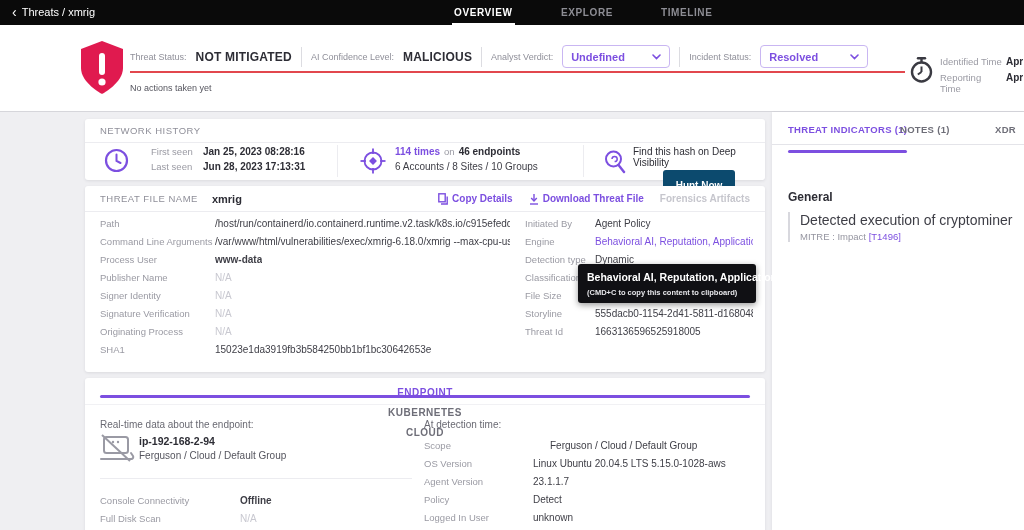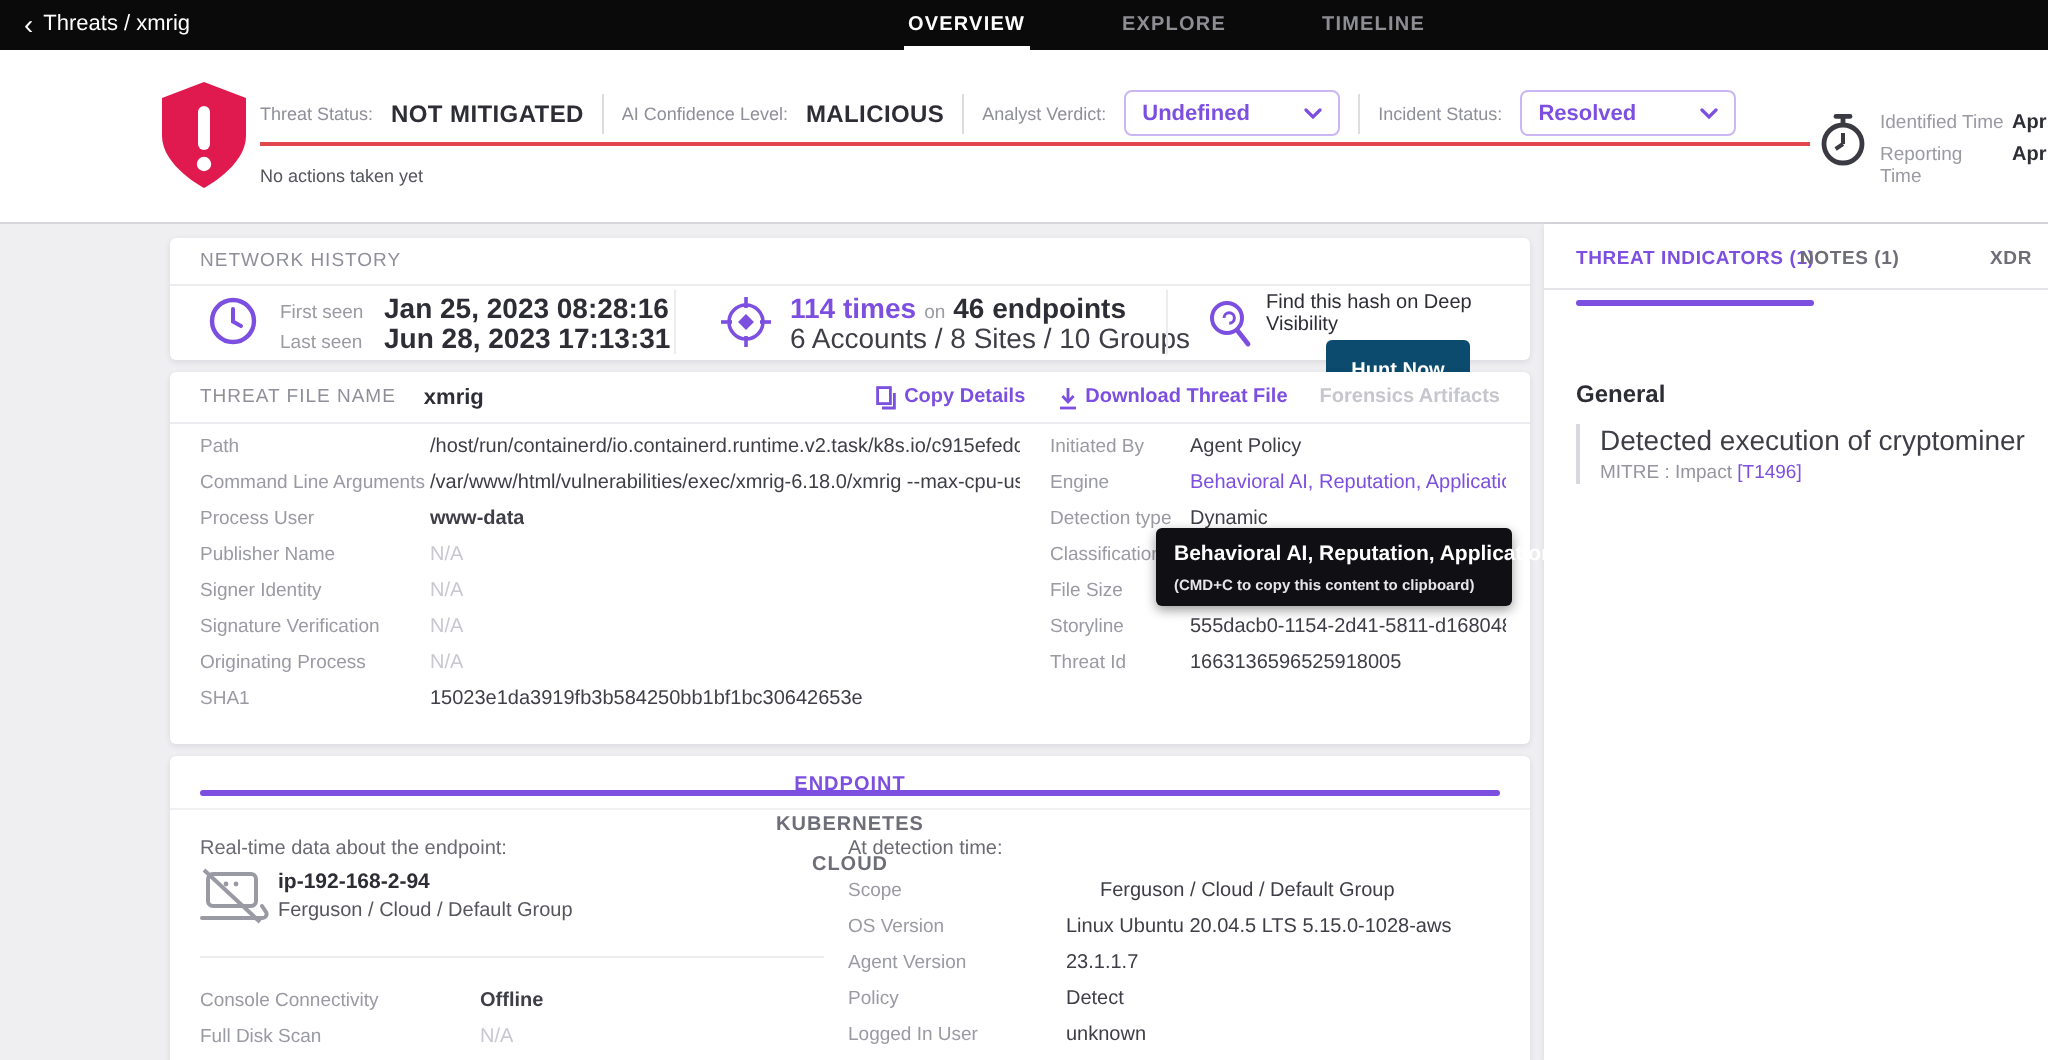--- a/index.html
+++ b/index.html
@@ -38,21 +38,21 @@
   .card { position:absolute; background:#fff; border-radius:3px; box-shadow:0 1px 3px rgba(40,40,60,.10); }
   .card-title-row { height:24px; border-bottom:1px solid #ececf0; display:flex; align-items:center; padding:0 15px; }
   .card-title { font-size:9.5px; color:#8f8f99; letter-spacing:.5px; }
   
   #nh-card { left:85px; top:119px; width:680px; height:61px; }
   .nh-body { position:relative; height:36px; }
   .nh-icon { position:absolute; top:4px; }
   .nh-col-text { position:absolute; top:3px; }
   .nh-line { display:flex; align-items:baseline; height:15px; }
   .nh-lbl { font-size:9.5px; color:#9a9aa3; width:52px; }
-  .nh-val { font-size:14px; font-weight:bold; color:#2d2d35; }
+  .nh-val { font-size:10px; font-weight:bold; color:#2d2d35; }
   .nh-div { position:absolute; top:2px; bottom:2px; width:1px; background:#ececf0; }
   .link { color:#7c4fe0; font-weight:bold; cursor:pointer; }
   .hunt-btn { display:inline-block; background:#0c4a6e; color:#fff; font-size:10px; font-weight:bold;
     padding:10px 13px; border-radius:3px; cursor:pointer; margin-top:2px; }
   
   #tf-card { left:85px; top:186px; width:680px; height:186px; }
   .tf-head { height:26px; border-bottom:1px solid #ececf0; display:flex; align-items:center; padding:0 15px; }
   .tf-name { font-size:11px; font-weight:bold; color:#2d2d35; margin-left:14px; }
   .tf-actions { margin-left:auto; display:flex; align-items:center; gap:16px; }
   .tf-action { display:flex; align-items:center; gap:4px; font-size:10px; font-weight:bold; color:#7c4fe0; cursor:pointer; }
@@ -178,21 +178,21 @@
   <div class="card-title-row">
     <span class="card-title">NETWORK HISTORY</span>
   </div>
   <div class="nh-body">
     <div class="nh-icon" style="left:18px;">
       <svg width="27" height="27" viewBox="0 0 27 27">
         <circle cx="13.5" cy="13.5" r="10.5" fill="none" stroke="#7c4fe0" stroke-width="2.2"></circle>
         <path d="M13.5 7.5 V13.8 L17.5 16" fill="none" stroke="#7c4fe0" stroke-width="2" stroke-linecap="round"></path>
       </svg>
     </div>
-    <div class="nh-col-text" style="left:55px;">
+    <div class="nh-col-text" style="left:66px;">
       <div class="nh-line">
         <span class="nh-lbl">First seen</span>
         <span class="nh-val">Jan 25, 2023 08:28:16</span>
       </div>
       <div class="nh-line">
         <span class="nh-lbl">Last seen</span>
         <span class="nh-val">Jun 28, 2023 17:13:31</span>
       </div>
     </div>
 

